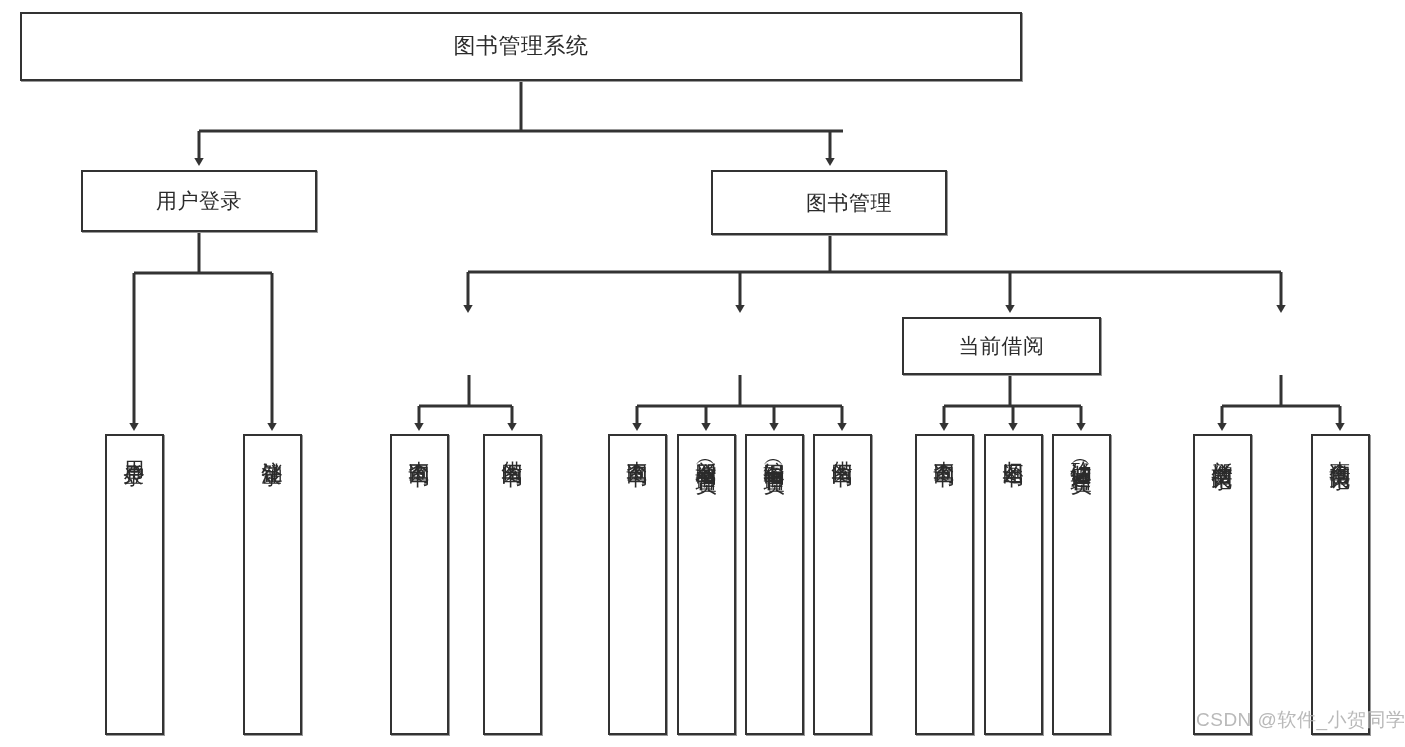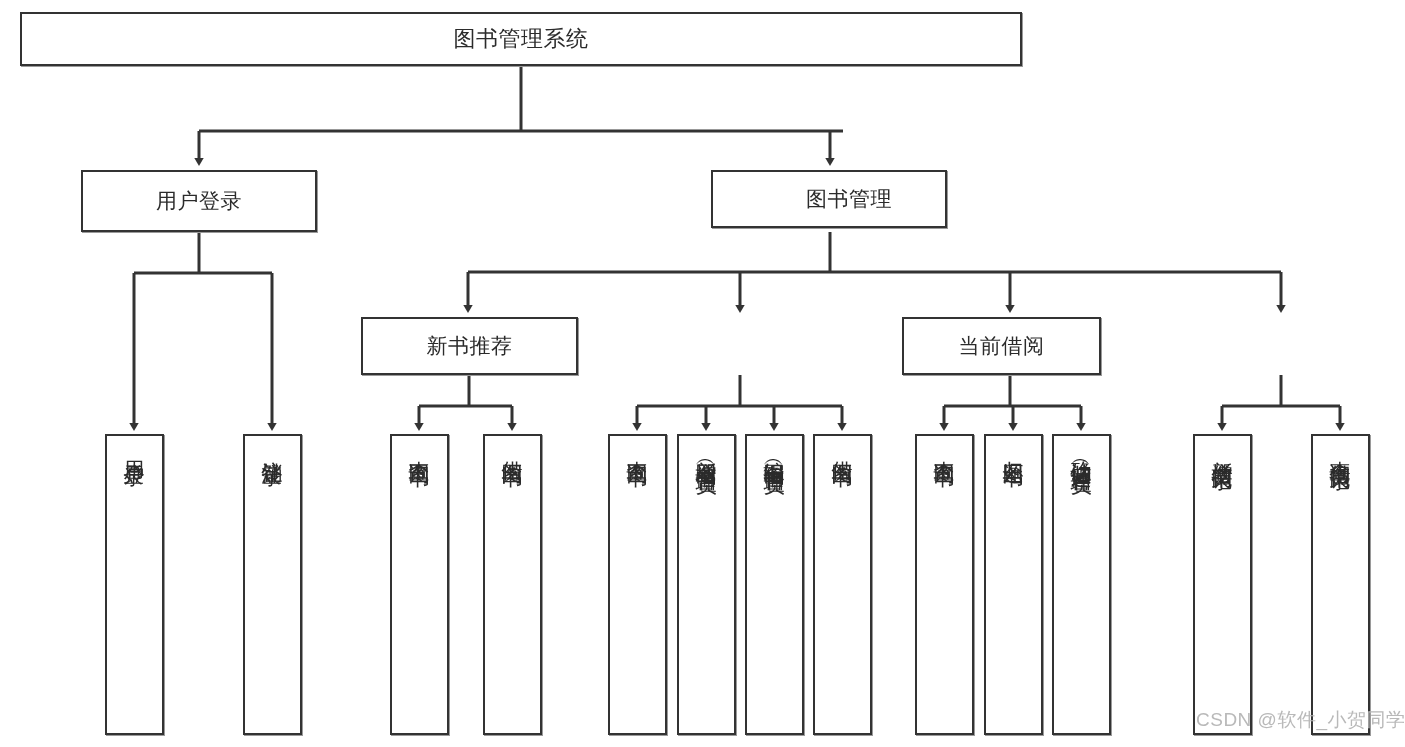--- a/index.html
+++ b/index.html
@@ -120,34 +120,31 @@
       <path d="M1013,406 L1013,427" marker-end="url(#arrow)"></path>
       <path d="M1081,406 L1081,427" marker-end="url(#arrow)"></path>
 
       <path d="M1281,375 L1281,406"></path>
       <path d="M1222,406 L1340,406"></path>
       <path d="M1222,406 L1222,427" marker-end="url(#arrow)"></path>
       <path d="M1340,406 L1340,427" marker-end="url(#arrow)"></path>
     </g>
   </svg>
 
-  <div class="node horiz title" style="left:20px; top:12px; width:1002px; height:54px;">
+  <div class="node horiz title" style="left:20px; top:12px; width:1002px; height:69px;">
     <span class="label">图书管理系统</span>
   </div>
 
   <div class="node horiz" style="left:81px; top:170px; width:236px; height:62px;">
     <span class="label">用户登录</span>
   </div>
-  <div class="node horiz" style="left:711px; top:170px; width:236px; height:58px;padding-left:40px;">
+  <div class="node horiz" style="left:711px; top:170px; width:236px; height:65px;padding-left:40px;">
     <span class="label">图书管理</span>
   </div>
 
-  <div class="node horiz" style="left:361px; top:317px; width:217px; height:58px;">
-    <span class="label">新书推荐</span>
-  </div>
   <div class="node horiz" style="left:902px; top:317px; width:199px; height:58px;">
     <span class="label">当前借阅</span>
   </div>
 
   <div class="node vert" style="left:105px; top:434px; width:59px; height:301px;">
     <span class="label">用户登录</span>
   </div>
   <div class="node vert" style="left:243px; top:434px; width:59px; height:301px;">
     <span class="label">注销登录</span>
   </div>

